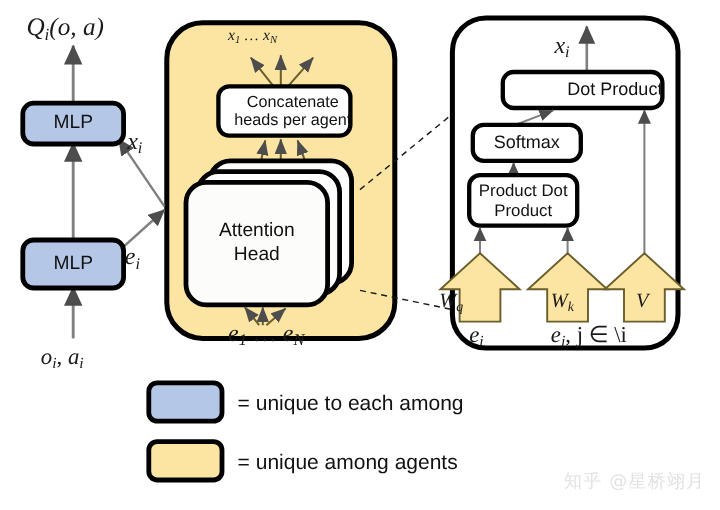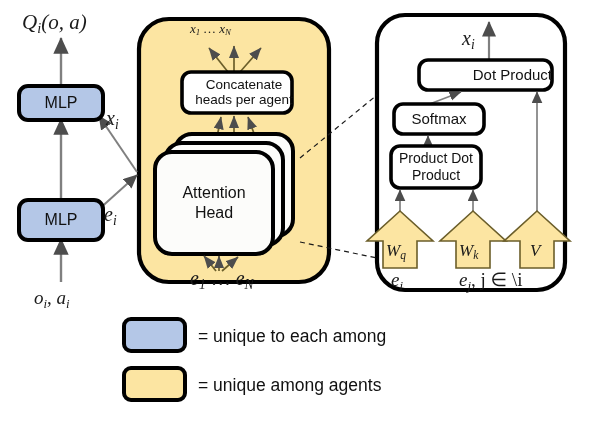--- a/index.html
+++ b/index.html
@@ -214,35 +214,36 @@
 
   <div class="boxtext" style="left:419px; top:67px; width:133px; font-size:15px;text-align:right;">Dot Product</div>
 
   <div class="boxtext" style="left:394px; top:111px; width:90px; font-size:15px;">Softmax</div>
 
   <div class="boxtext" style="left:391px; top:150px; width:90px; font-size:14px; line-height:1.2;">
     <div>Product Dot</div>
     <div>Product</div>
   </div>
 
-  <div class="lbl" style="left:386px; top:242px; font-size:17px;">
+  <div class="lbl" style="left:366px; top:242px; font-size:17px;">
     <span>W</span><span class="sub">q</span>
   </div>
   <div class="lbl" style="left:459px; top:242px; font-size:17px;">
     <span>W</span><span class="sub">k</span>
   </div>
   <div class="lbl" style="left:530px; top:242px; font-size:17px;">
     <span>V</span><span class="sub"></span>
   </div>
 
   <div class="lbl" style="left:391px; top:270px; font-size:19px;">
     <span>e</span><span class="sub">i</span>
   </div>
 
   <div class="lbl" style="left:459px; top:270px; font-size:19px;">
     <span>e</span><span class="sub">j</span><span class="up">, j ∈ \i</span>
   </div>
 
   <div class="legend-text" style="left:198px; top:326px;">= unique to each among</div>
   <div class="legend-text" style="left:198px; top:375px;">= unique among agents</div>
 
+  <div class="watermark" style="left:470px; top:392px;">知乎 @星桥翊月</div>
 
 </div>
 
 </body></html>

